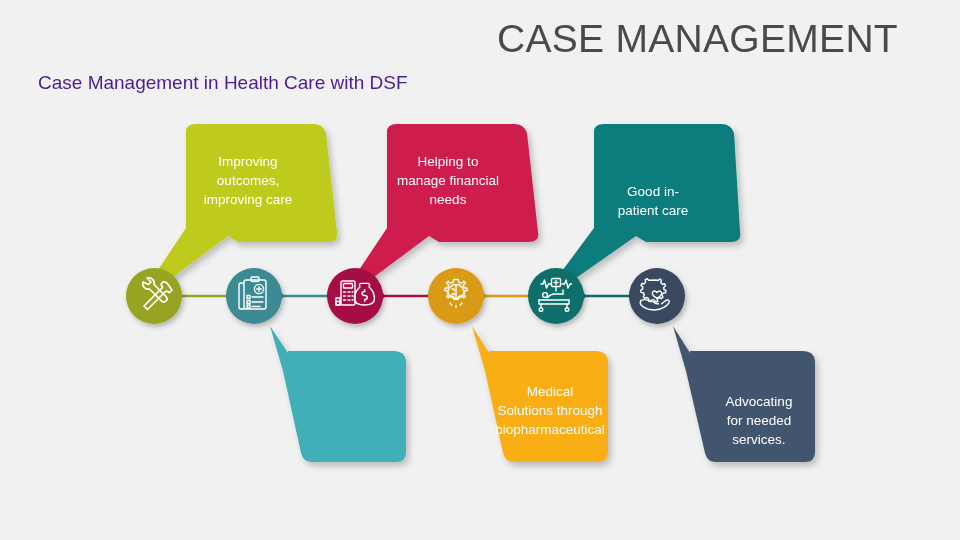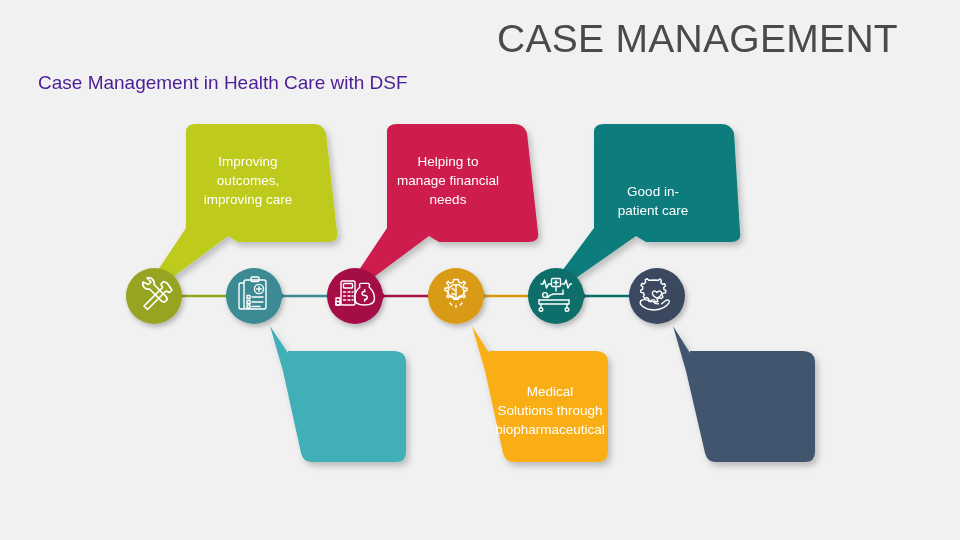--- a/index.html
+++ b/index.html
@@ -287,20 +287,23 @@
 manage financial
 needs</div>
 
     <div class="callout-text" style="left:487px; top:382px; width:126px;">Medical
 Solutions through
 biopharmaceutical</div>
 
     <div class="callout-text" style="left:598px; top:162px; width:110px;margin-top:20px;">Good in-
 patient care</div>
 
+    <div class="callout-text" style="left:700px; top:392px; width:118px;">Advocating
+for needed
+services.</div>
 
     <span class="sr-only">Crossed wrench and screwdriver</span>
     <span class="sr-only">Medical clipboard checklist</span>
     <span class="sr-only">Calculator with money bag</span>
     <span class="sr-only">Brain inside gear</span>
     <span class="sr-only">Hospital bed with vitals monitor</span>
     <span class="sr-only">Hand holding heart gear</span>
   </div>
 </div>
 

